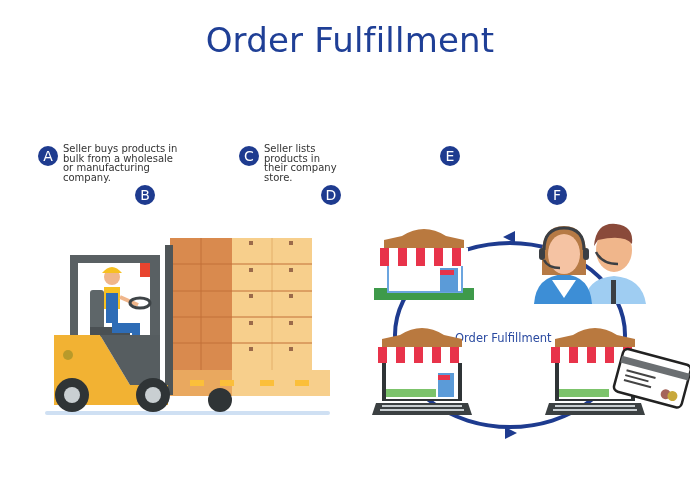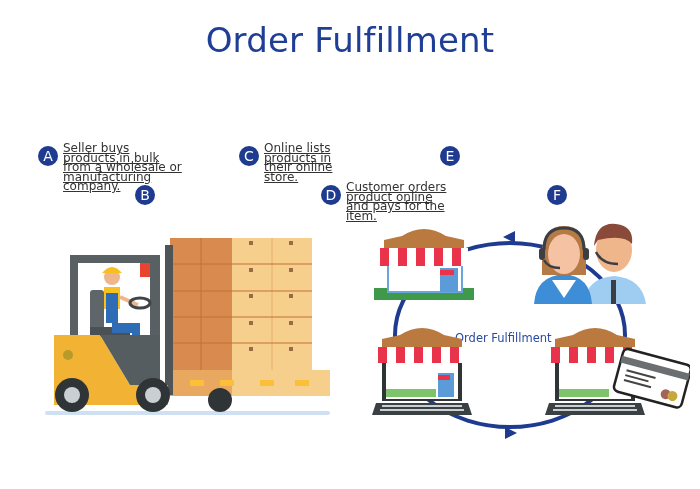--- a/index.html
+++ b/index.html
@@ -1,42 +1,41 @@
 <!DOCTYPE html>
 <html><head>
 <meta charset="utf-8">
 <style>
   html, body { margin:0; padding:0; }
   body { width:700px; height:489px; background:#ffffff; position:relative; overflow:hidden; font-family:"DejaVu Sans", sans-serif; }
   .title { position:absolute; left:0; width:700px; top:20px; text-align:center; font-size:34px; color:#1f3f96; font-family:"DejaVu Sans", sans-serif; letter-spacing:0.2px; }
   .step { position:absolute; display:flex; align-items:flex-start; }
   .badge { width:20px; height:20px; border-radius:50%; background:#1e3b8f; color:#fff; font-size:14px; line-height:20px; text-align:center; flex:0 0 auto; margin-right:5px; margin-top:2px; font-family:"DejaVu Sans", sans-serif; }
-  .step-text { font-size:12px; line-height:9.5px; color:#333; font-family:"DejaVu Sans", sans-serif;text-decoration:underline; }
+  .step-text { font-size:10px; line-height:9.5px; color:#333; font-family:"DejaVu Sans", sans-serif; }
   .illus { position:absolute; }
   .cycle-label { position:absolute; left:455px; top:331px; font-size:11.5px; color:#2a4aa0; font-family:"DejaVu Sans", sans-serif; }
 </style>
 </head>
 <body>
 
 <div class="title">Order Fulfillment</div>
 
 <div class="step" style="left:38px;top:144px;width:170px;">
   <div class="badge">A</div>
   <div class="step-text" style="width:120px">Seller buys products in bulk from a wholesale or manufacturing company.</div>
 </div>
 <div class="step" style="left:135px;top:183px;width:160px;">
   <div class="badge">B</div>
 </div>
 <div class="step" style="left:239px;top:144px;width:120px;">
   <div class="badge">C</div>
-  <div class="step-text" style="width:80px">Online lists products in their online store.</div>
+  <div class="step-text" style="width:80px">Seller lists products in their company store.</div>
 </div>
 <div class="step" style="left:321px;top:183px;width:150px;">
   <div class="badge">D</div>
-  <div class="step-text" style="width:110px">Customer orders product online and pays for the item.</div>
 </div>
 <div class="step" style="left:440px;top:144px;width:150px;">
   <div class="badge">E</div>
 </div>
 <div class="step" style="left:547px;top:183px;width:150px;">
   <div class="badge">F</div>
 </div>
 
 <svg class="illus" style="left:40px;top:235px" width="300" height="190" viewBox="0 0 300 190">
 

